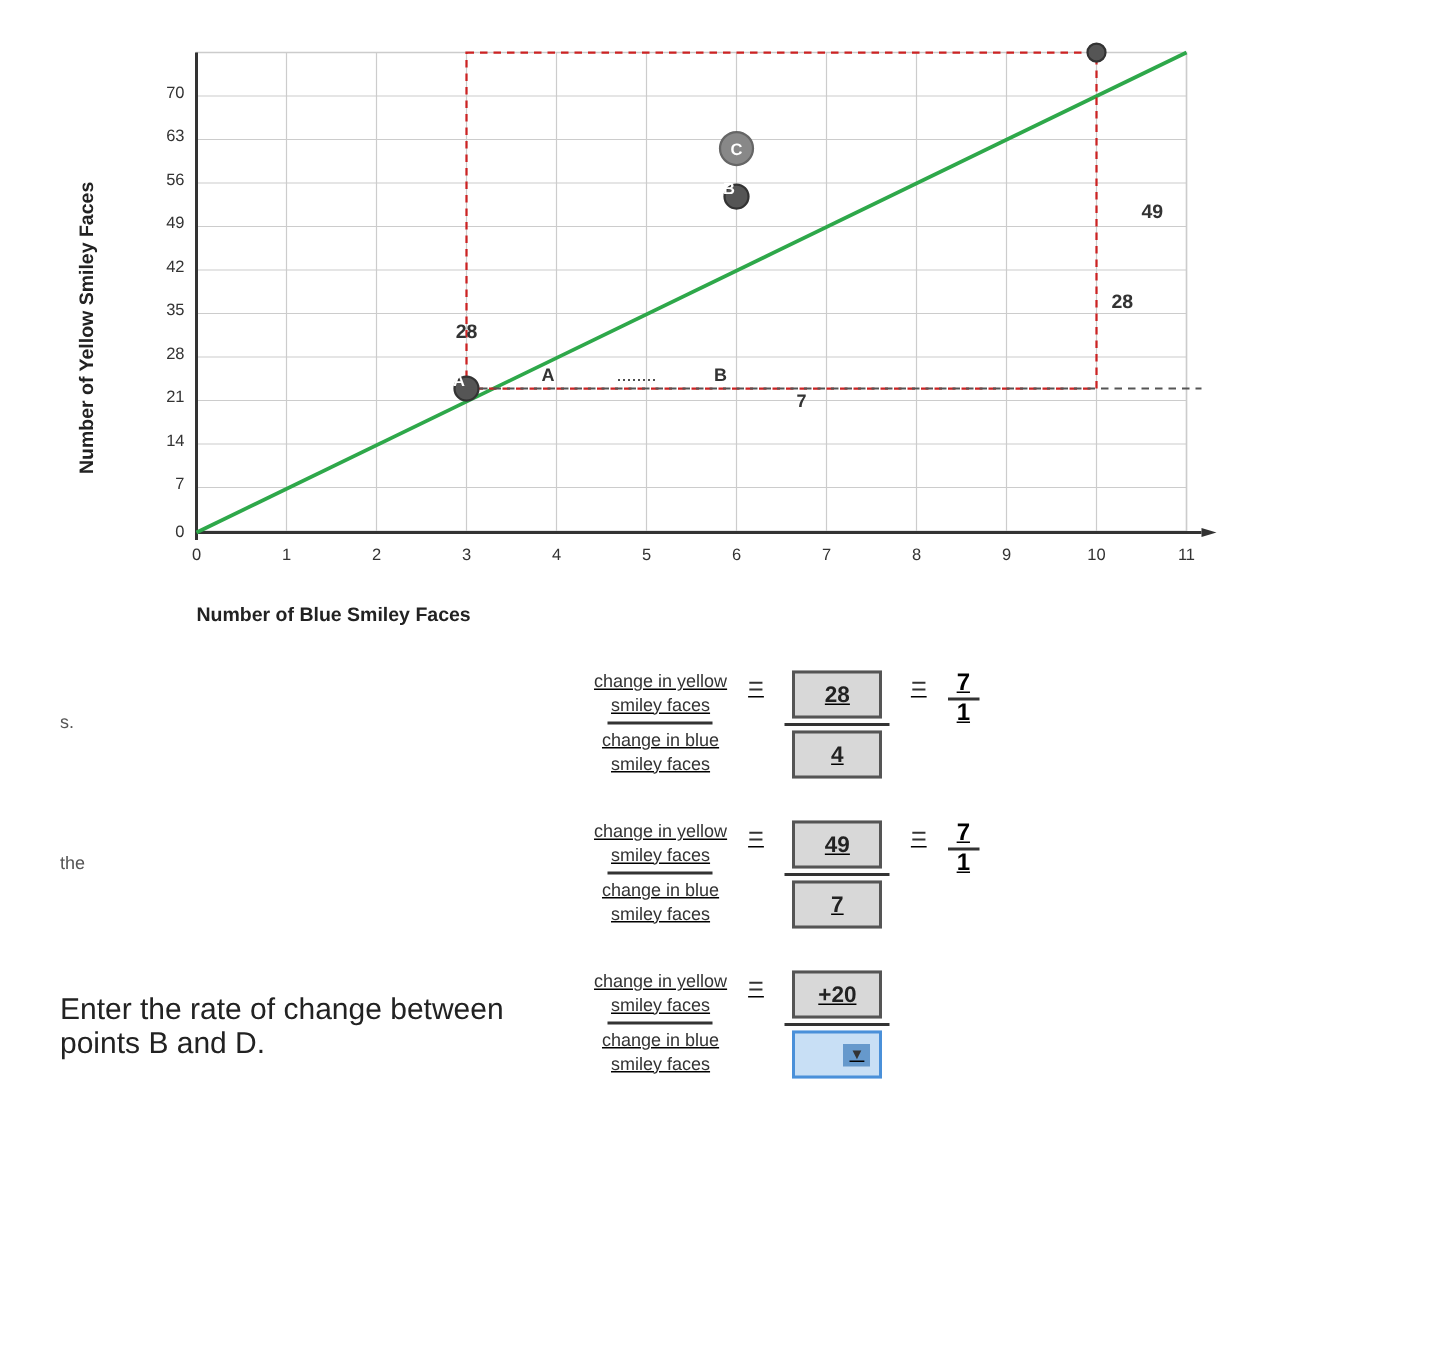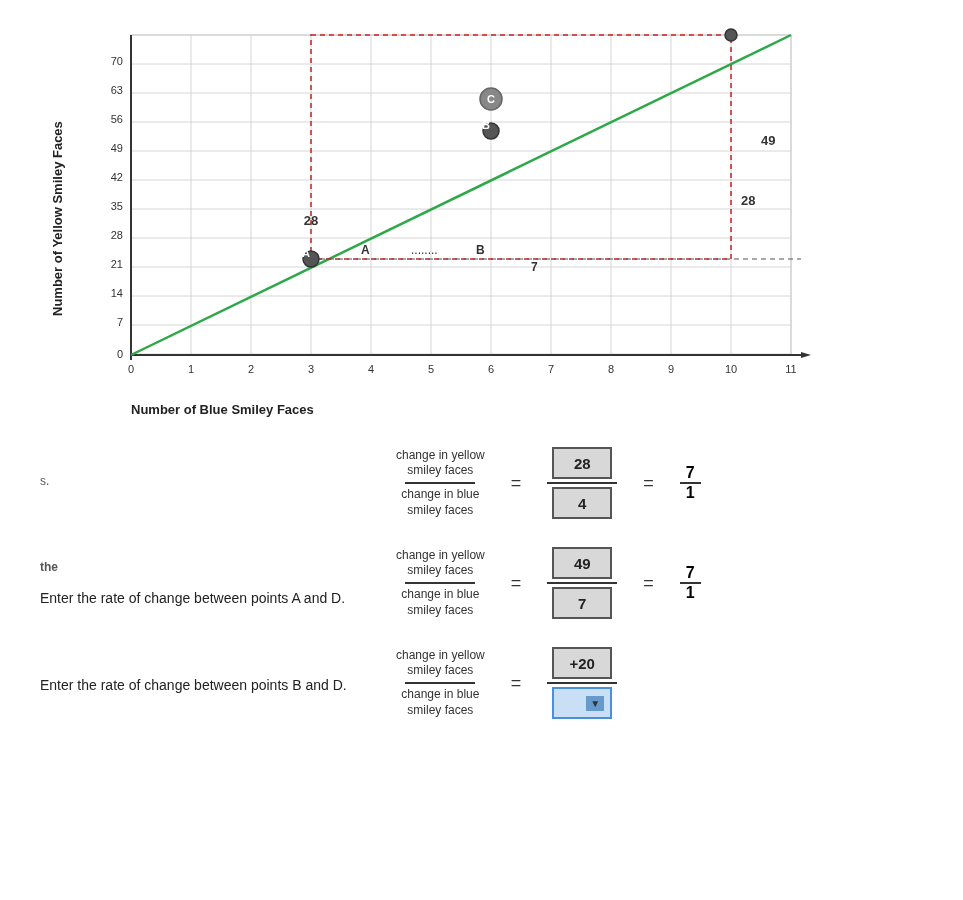--- a/index.html
+++ b/index.html
@@ -67,22 +67,22 @@
 
     .question-row {
       display: flex;
       align-items: center;
       margin-bottom: 28px;
       gap: 16px;
     }
 
     .fraction-area {
       display: flex;
-      align-items: center;
-      gap: 20px;
+      gap: 8px;
+      text-decoration: underline;
     }
 
     .equals-sign {
       font-size: 18px;
       color: #333;
       margin: 0 6px;
     }
 
     .value-box {
       border: 2px solid #555;
@@ -258,22 +258,21 @@
         <span class="equals-sign">=</span>
         <div style="display:flex; flex-direction:column; align-items:center;">
           <span style="font-size:16px; font-weight:bold; border-bottom:2px solid #333; padding:0 6px;">7</span>
           <span style="font-size:16px; font-weight:bold; padding:0 6px;">1</span>
         </div>
       </div>
     </div>
 
     <div class="question-row">
       <div style="display:flex; flex-direction:column; align-items:flex-start; width:340px;">
-        <span style="font-size:12px; color:#555; margin-bottom:16px;font-weight:bold;">the</span>
-        <span style="font-size:14px; color:#222;">Enter the rate of change between points A and D.</span>
+        <span style="font-size:12px; color:#555; margin-bottom:16px;">the</span>
       </div>
       <div class="fraction-area">
         <div class="fraction-container">
           <span style="font-size:12px; color:#333; text-align:center; line-height:1.3;">change in yellow<br>smiley faces</span>
           <div class="separator-line" style="margin:3px 0;"></div>
           <span style="font-size:12px; color:#333; text-align:center; line-height:1.3;">change in blue<br>smiley faces</span>
         </div>
         <span class="equals-sign">=</span>
         <div class="fraction-container">
           <div class="value-box">49</div>
@@ -284,21 +283,21 @@
         <div style="display:flex; flex-direction:column; align-items:center;">
           <span style="font-size:16px; font-weight:bold; border-bottom:2px solid #333; padding:0 6px;">7</span>
           <span style="font-size:16px; font-weight:bold; padding:0 6px;">1</span>
         </div>
       </div>
     </div>
 
     <div class="question-row">
       <div style="display:flex; flex-direction:column; align-items:flex-start; width:340px;">
         <span style="font-size:12px; color:#555; margin-bottom:4px;"></span>
-        <span style="font-size:14px; color:#222;">Enter the rate of change between points B and D.</span>
+        <span style="font-size:20px; color:#222;">Enter the rate of change between points B and D.</span>
       </div>
       <div class="fraction-area">
         <div class="fraction-container">
           <span style="font-size:12px; color:#333; text-align:center; line-height:1.3;">change in yellow<br>smiley faces</span>
           <div class="separator-line" style="margin:3px 0;"></div>
           <span style="font-size:12px; color:#333; text-align:center; line-height:1.3;">change in blue<br>smiley faces</span>
         </div>
         <span class="equals-sign">=</span>
         <div class="fraction-container">
           <div class="value-box">+20</div>

